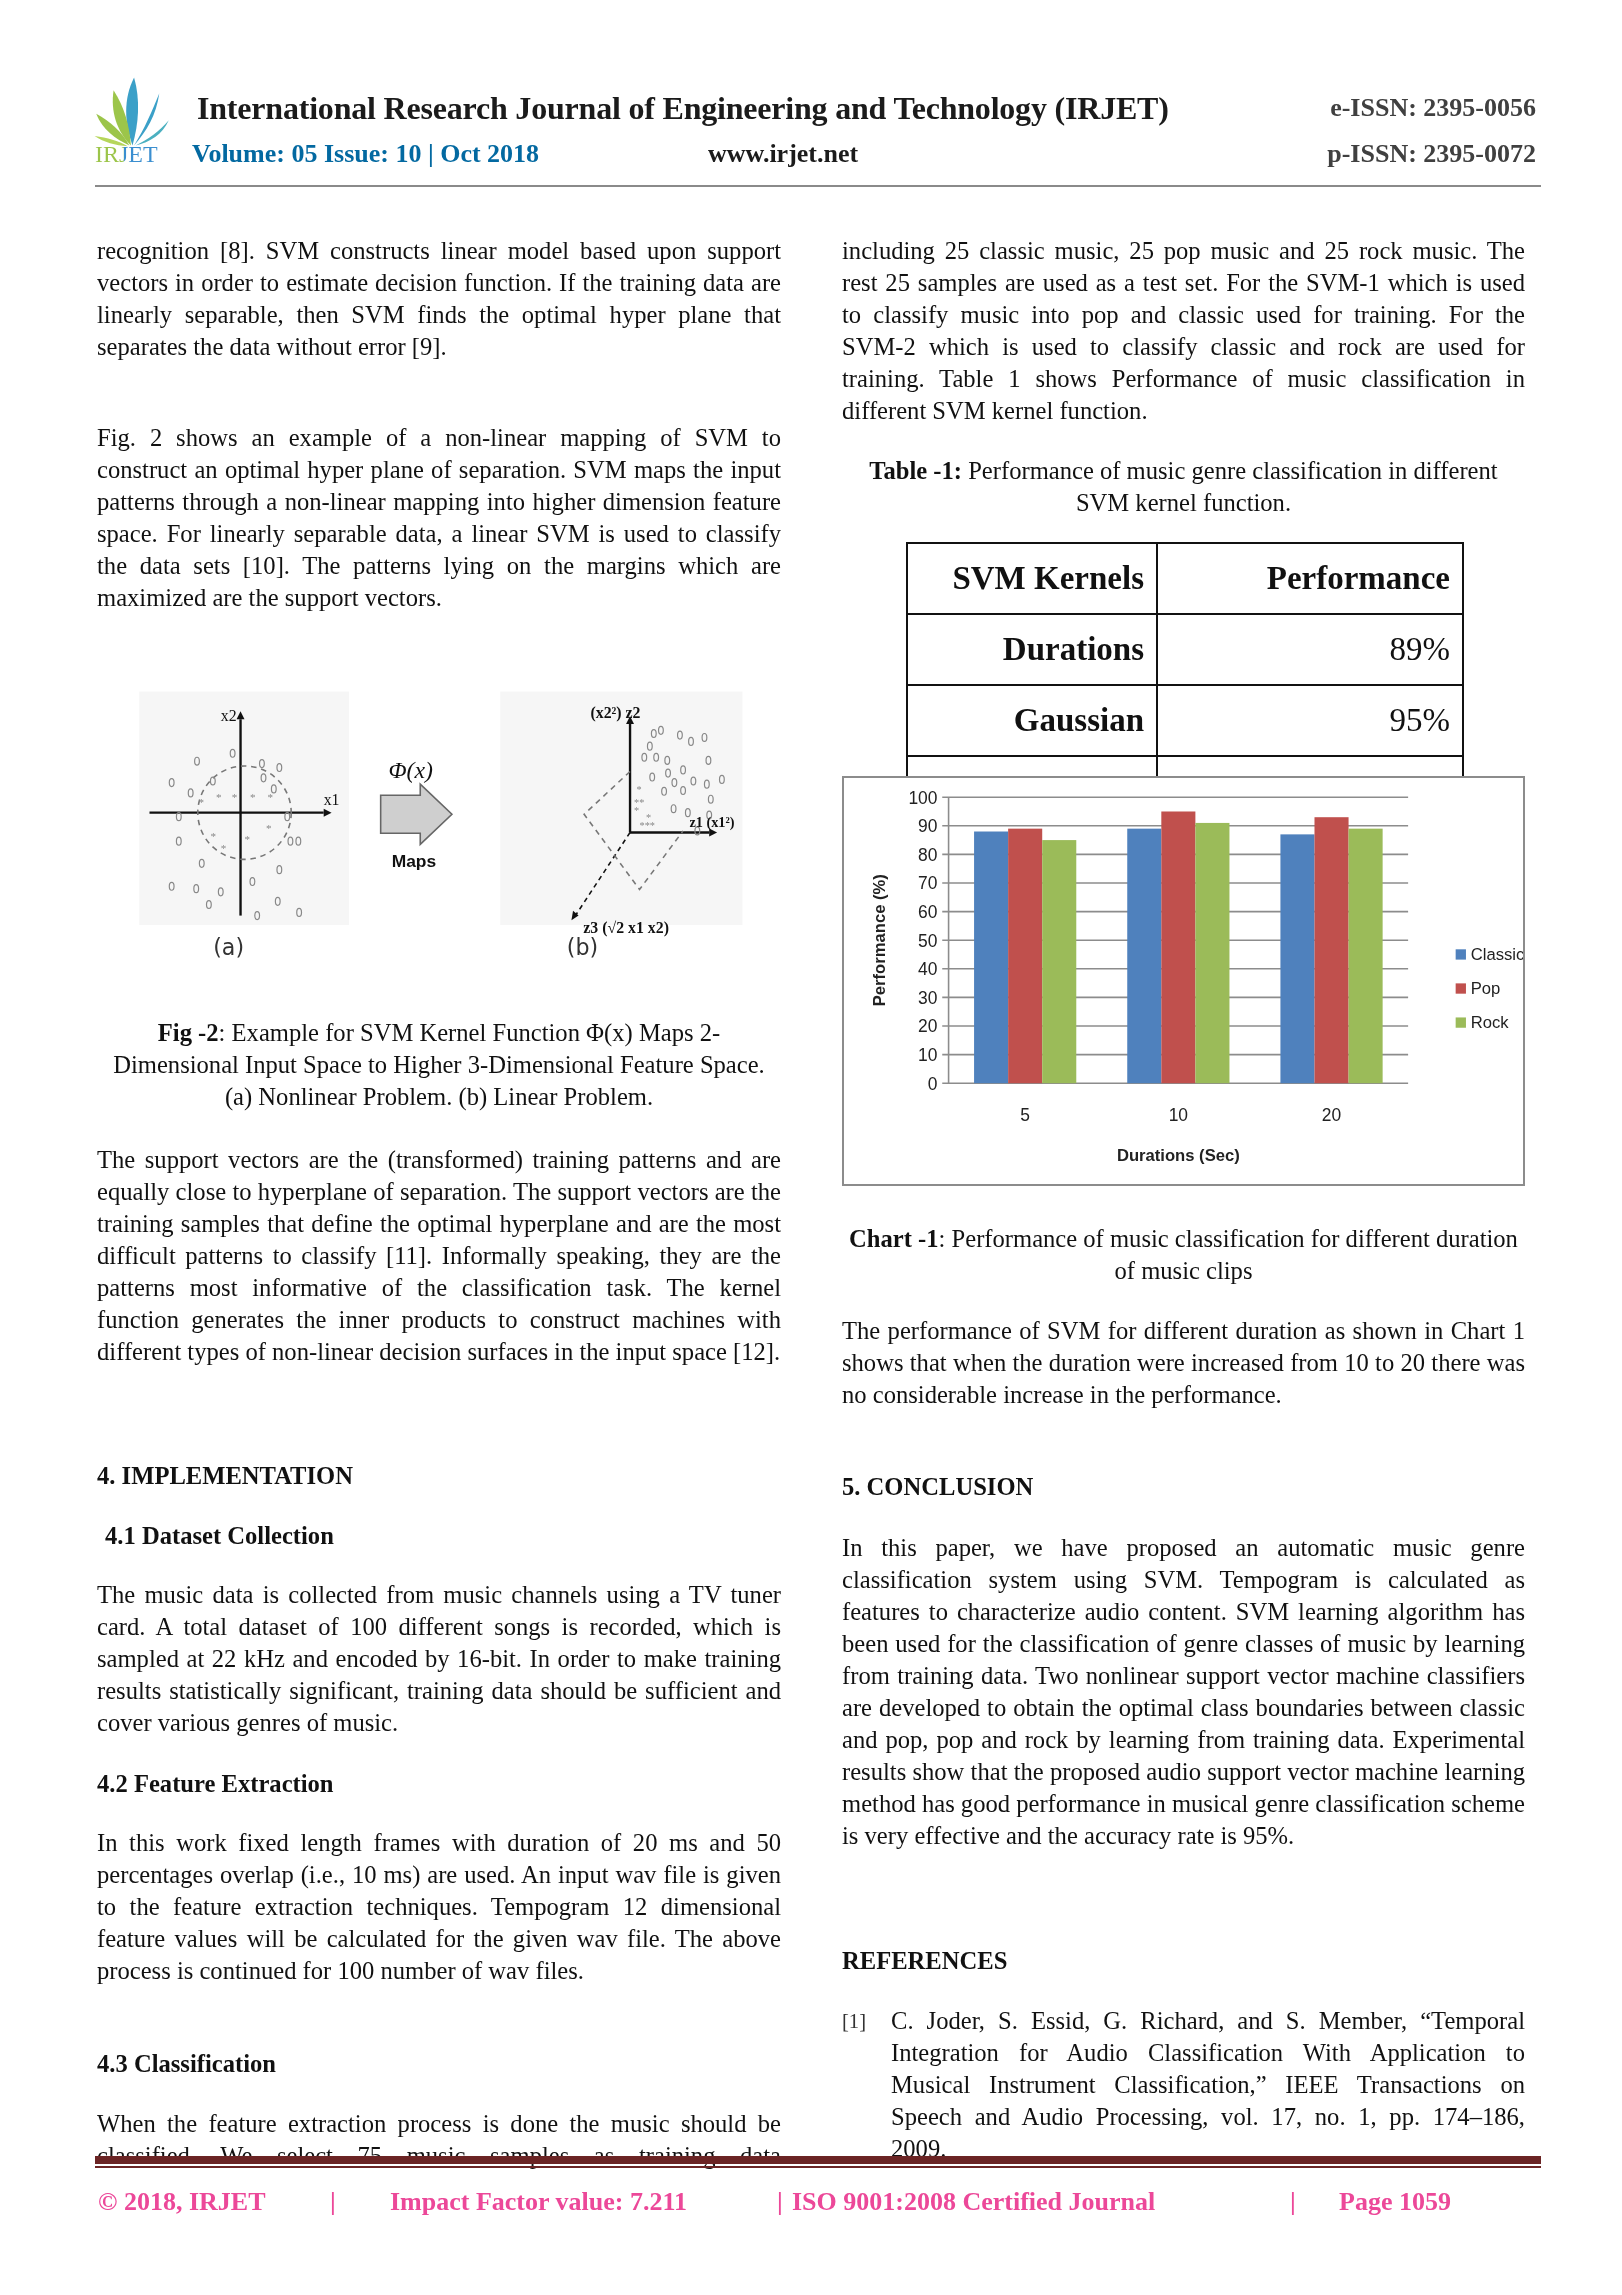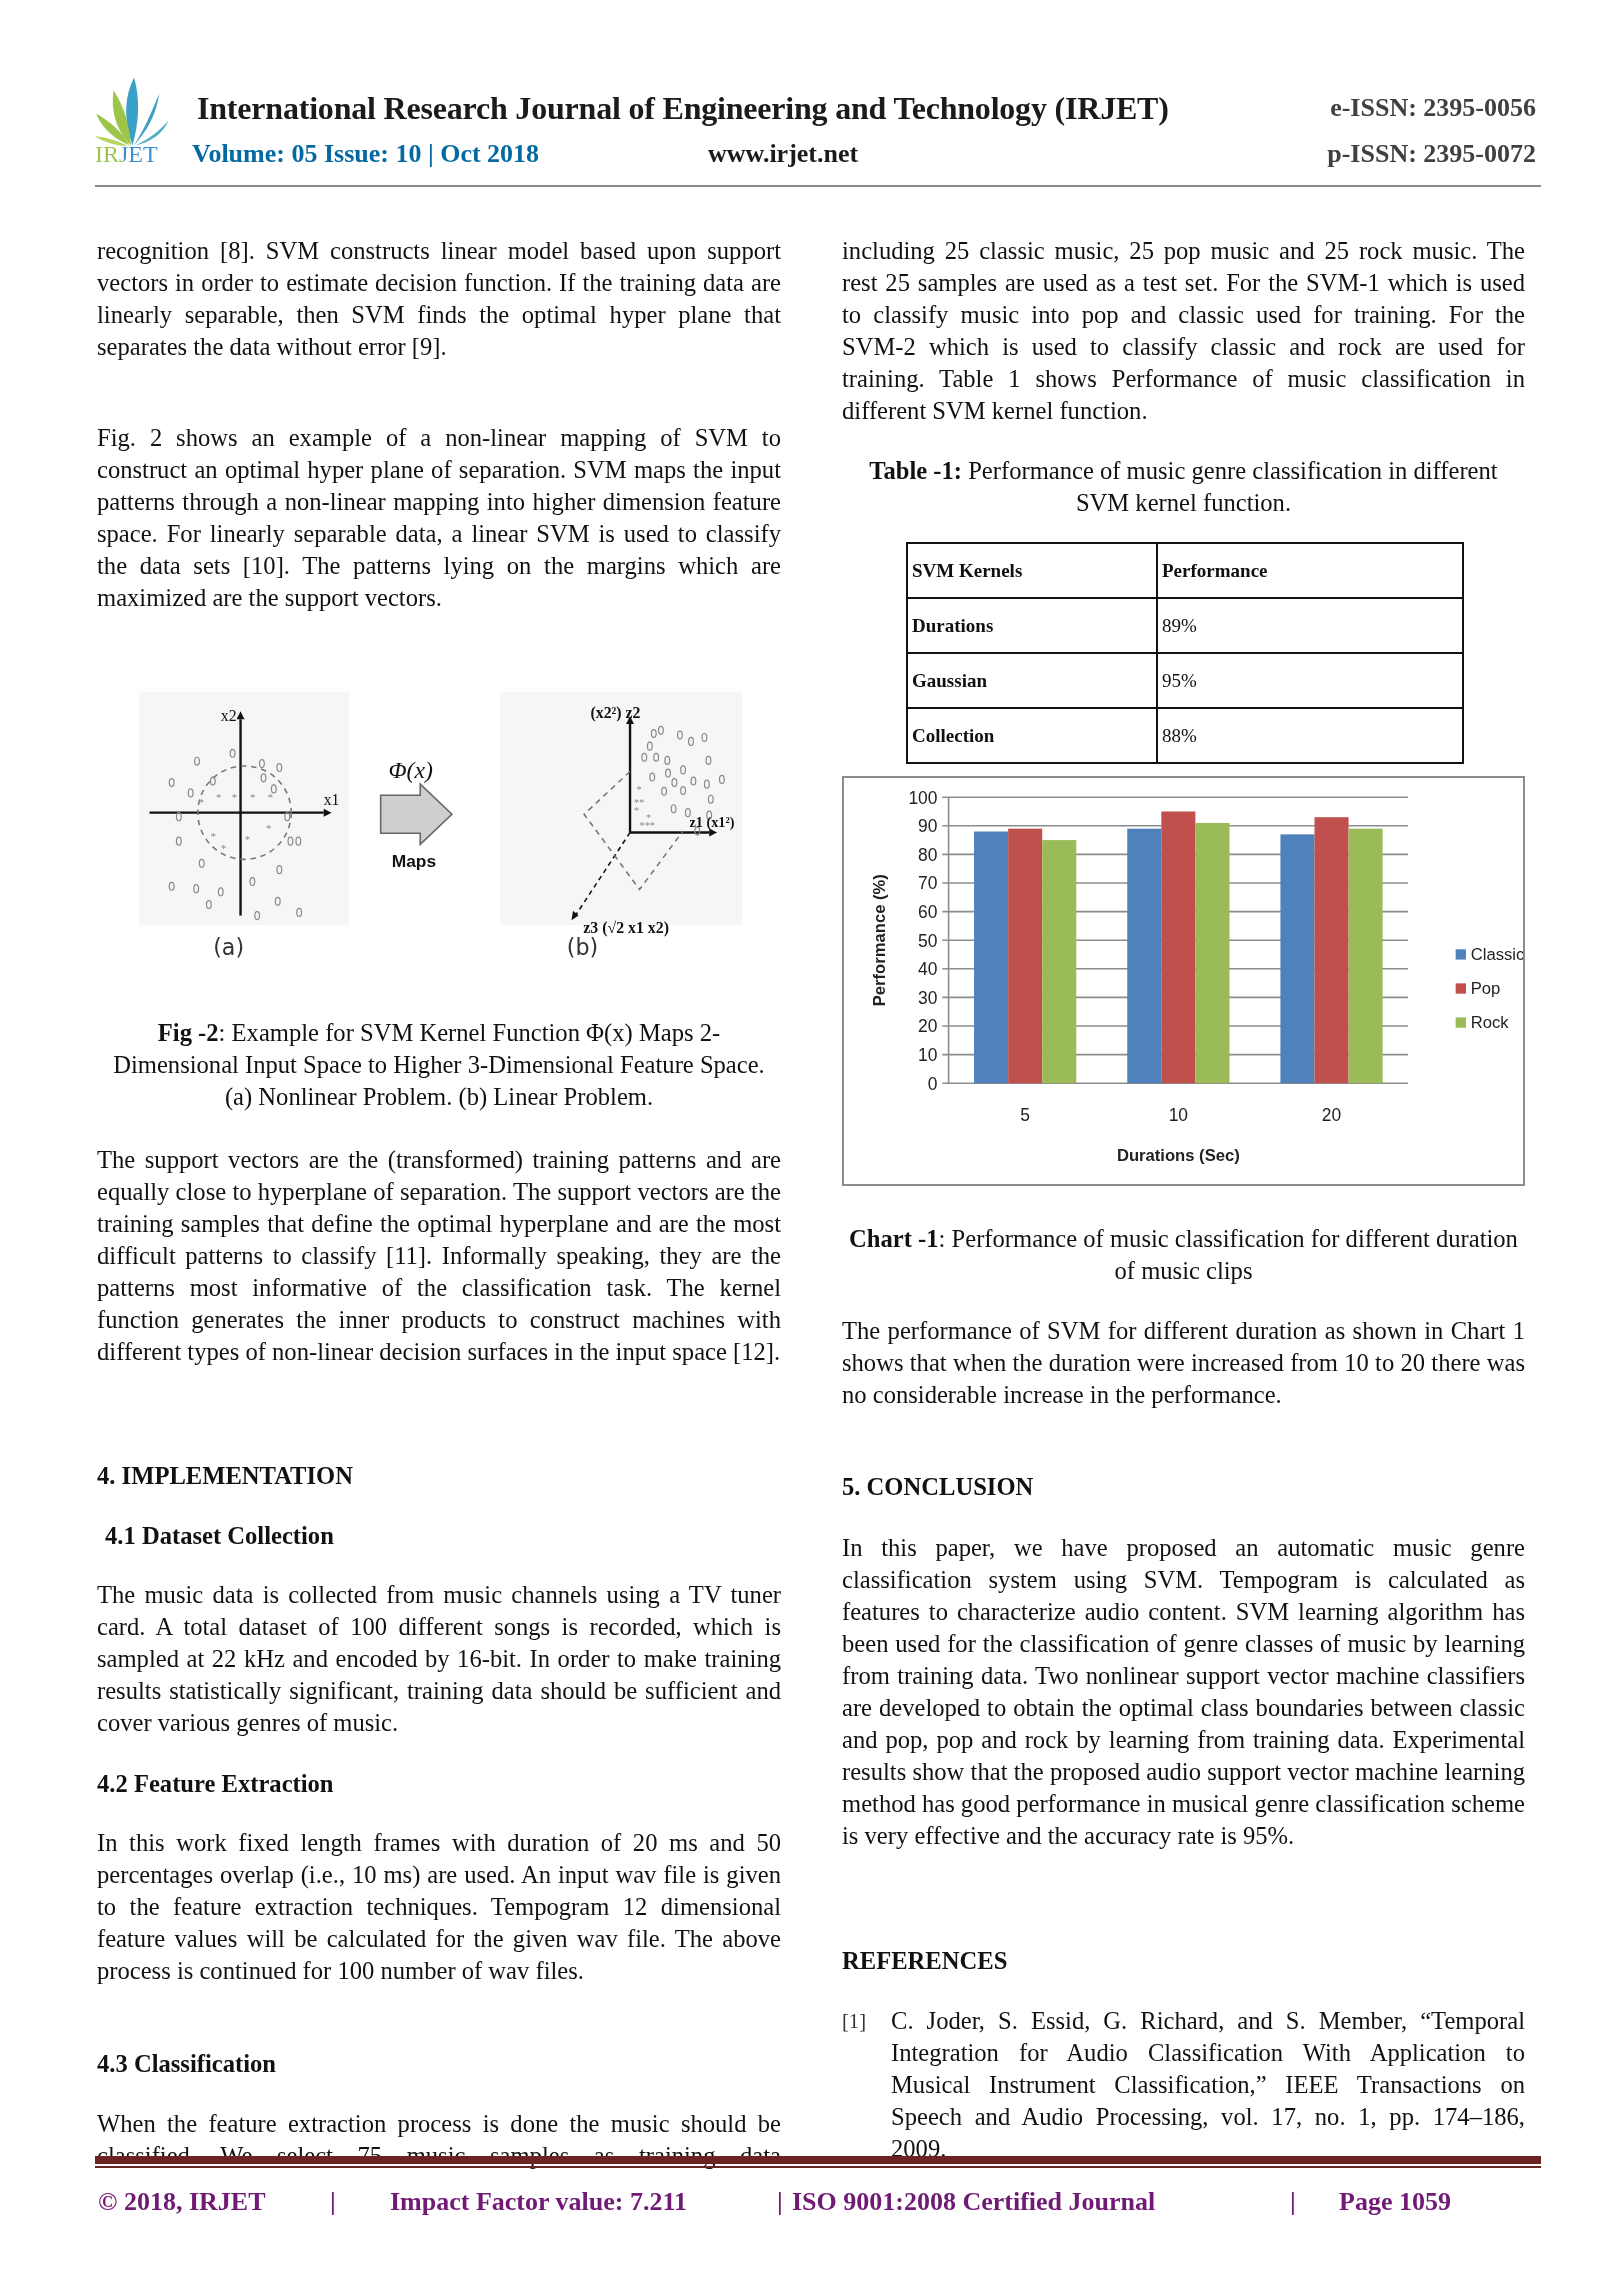--- a/index.html
+++ b/index.html
@@ -15,30 +15,30 @@
   .logo-text { left: 95px; top: 141px; font-size: 24px; font-family: "Liberation Serif", serif; white-space: nowrap; }
   
   .col-l { left: 97px; width: 684px; }
   .col-r { left: 842px; width: 683px; }
   .para { font-size: 24.6px; line-height: 32px; text-align: justify; margin: 0; }
   .heading { font-size: 24.6px; font-weight: bold; line-height: 32px; margin: 0; }
   .caption { font-size: 24.6px; line-height: 32px; text-align: center; margin: 0; }
   .caption b { font-weight: bold; }
   
   table.perf { position: absolute; left: 906px; top: 542px; width: 558px; border-collapse: collapse; }
-  table.perf td, table.perf th { border: 2.4px solid #111; height: 45px; font-size: 19px; text-align: left; padding: 4px; }
+  table.perf td, table.perf th { border: 2.4px solid #111; height: 45px; font-size: 33px; text-align: right; padding: 12px; }
   table.perf th { font-weight: bold; }
   table.perf td.k { font-weight: bold; }
   table.perf col.c1 { width: 250px; }
   
   .chart-frame { left: 842px; top: 776px; width: 679px; height: 406px; border: 2.4px solid #8c8c8c; background: #fff; }
   
   .ftr-rule1 { left: 95px; top: 2156px; width: 1446px; height: 8px; background: #6b2424; }
   .ftr-rule2 { left: 95px; top: 2166px; width: 1446px; height: 2.4px; background: #6b2424; }
-  .ftr-txt { top: 2187px; font-size: 26px; font-weight: bold; color: #701a75; white-space: nowrap; }
+  .ftr-txt { top: 2187px; font-size: 26px; font-weight: bold; color: #ec4899; white-space: nowrap; }
   .ref-num { font-size: 20.6px; color: #333; }
 </style>
 </head>
 <body>
 
 <div class="abs" style="left:93px;top:76px;width:79px;height:95px;">
   <svg width="79" height="71" viewBox="0 0 100 90">
     <path d="M50 88 C40 60 38 30 52 2 C60 30 58 60 50 88Z" fill="#3ba0c8"></path>
     <path d="M48 88 C30 70 22 45 26 18 C40 40 46 62 48 88Z" fill="#9cc54a"></path>
     <path d="M52 88 C66 66 74 46 84 22 C80 50 68 70 52 88Z" fill="#3ba0c8"></path>

